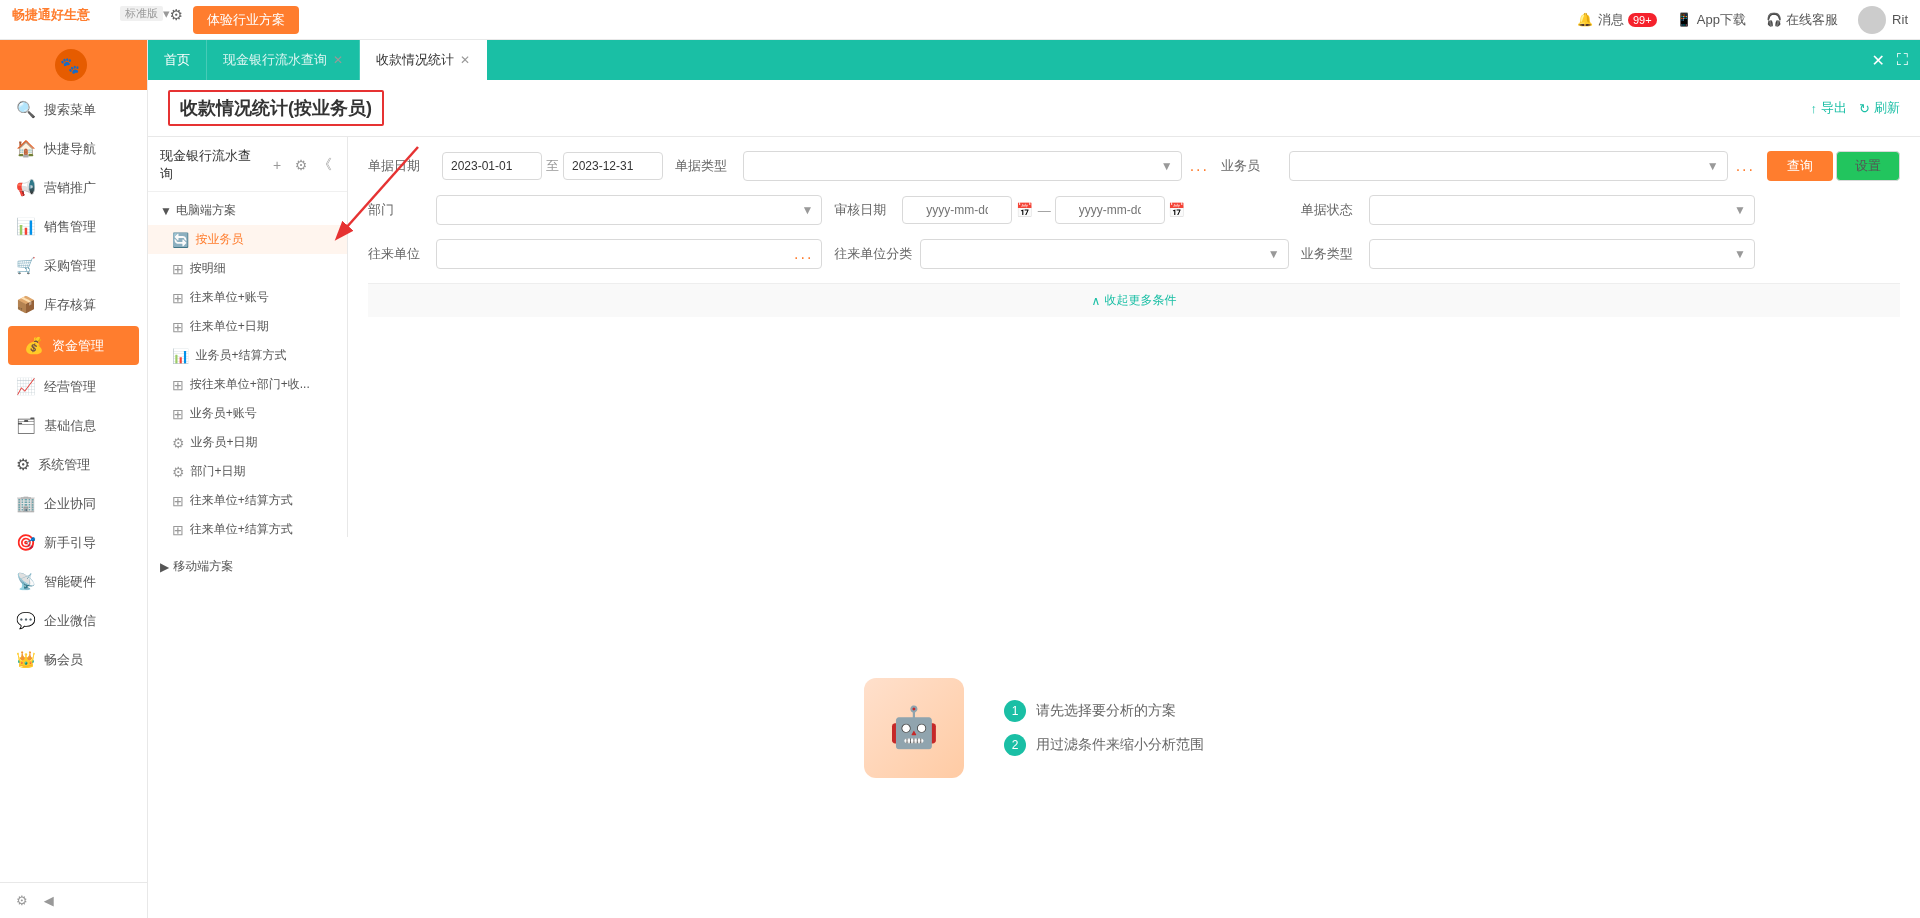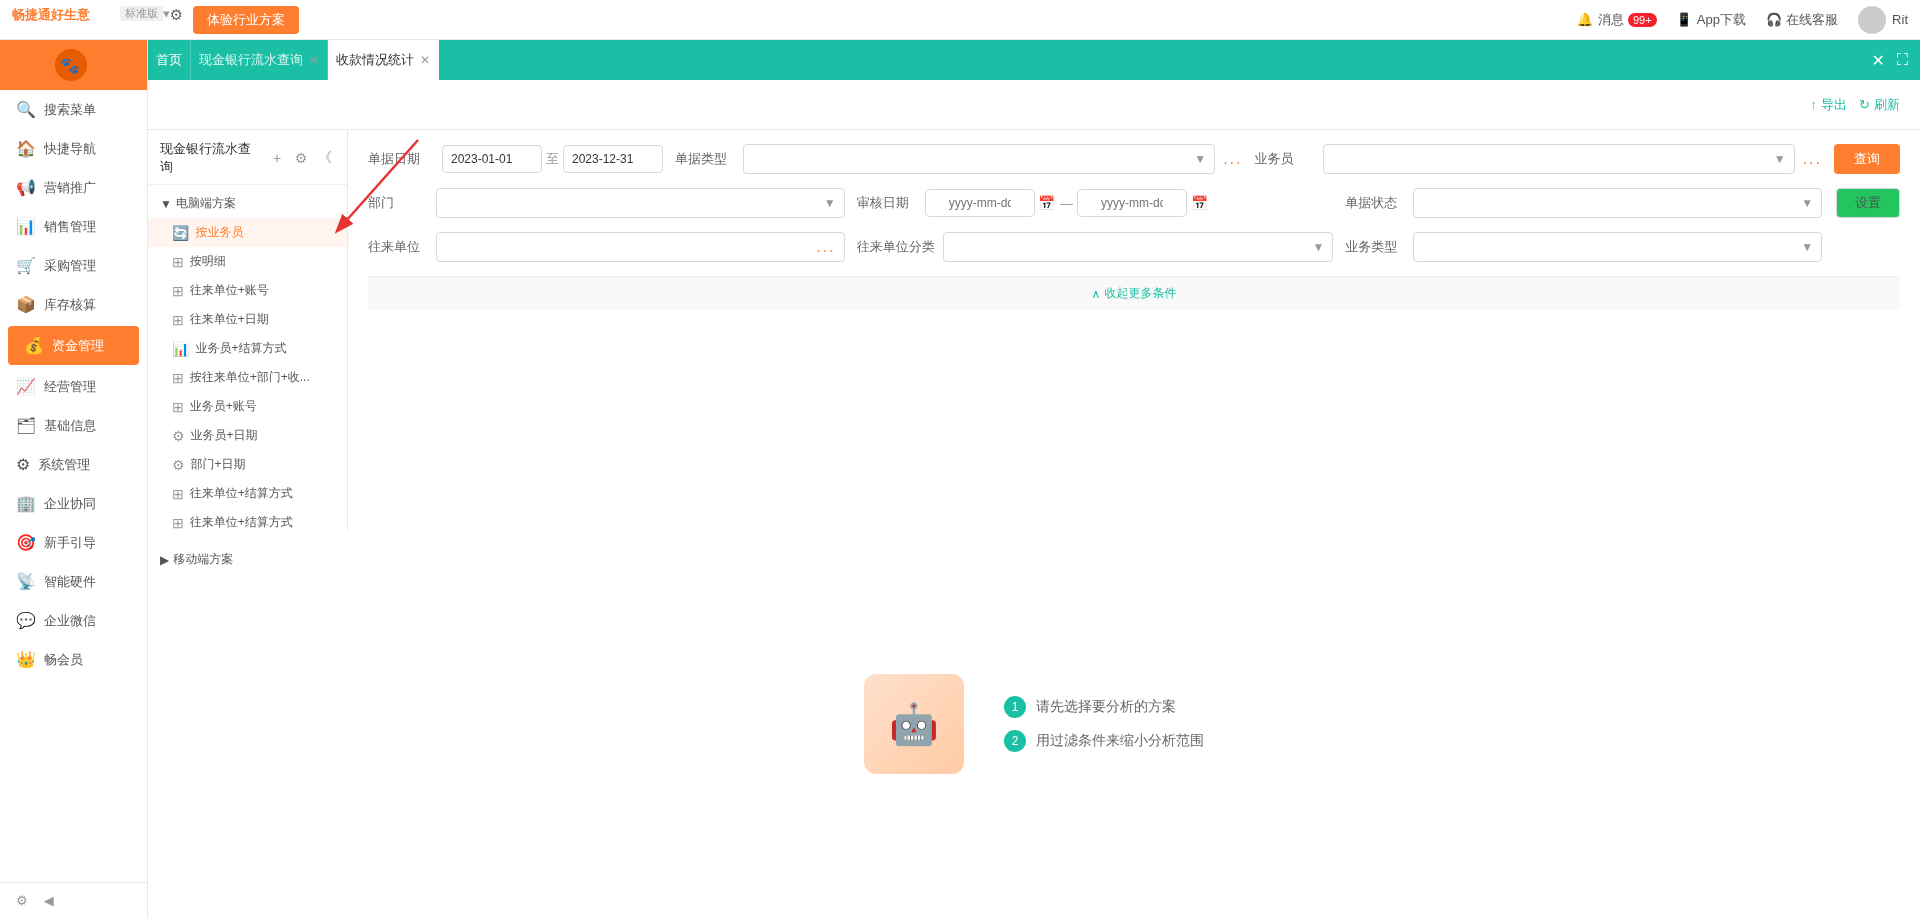--- a/index.html
+++ b/index.html
@@ -117,21 +117,21 @@
       background: #1abfa5;
       display: flex;
       align-items: center;
       padding: 0 0 0 0;
       position: relative;
     }
     .tab {
       height: 46px;
       display: flex;
       align-items: center;
-      padding: 0 8px;
+      padding: 0 16px;
       cursor: pointer;
       font-size: 13px;
       color: rgba(255,255,255,0.85);
       gap: 6px;
       border-right: 1px solid rgba(255,255,255,0.2);
     }
     .tab.home { color: #fff; }
     .tab.active {
       background: #fff;
       color: #333;
@@ -331,22 +331,21 @@
       cursor: pointer;
     }
     .select-wrapper .chevron {
       margin-left: auto;
       color: #999;
       font-size: 12px;
     }
 
     .filter-buttons {
       display: flex;
-      flex-direction: column;
-      gap: 14px;
+      gap: 3px;
       align-items: flex-end;
       justify-content: flex-start;
     }
     .query-btn {
       background: #ff7d2e;
       color: #fff;
       border: none;
       border-radius: 4px;
       padding: 6px 20px;
       cursor: pointer;
@@ -577,20 +576,21 @@
         <span>收款情况统计</span>
         <span class="tab-close">✕</span>
       </div>
       <div class="tab-bar-actions">
         <span class="icon-btn">✕</span>
         <span class="icon-btn">⛶</span>
       </div>
     </div>
 
     <div class="page-header">
+      <div class="page-title">收款情况统计(按业务员)</div>
       <div class="page-actions">
         <div class="action-btn">
           <span>↑</span>
           <span>导出</span>
         </div>
         <div class="action-btn">
           <span>↻</span>
           <span>刷新</span>
         </div>
       </div>

